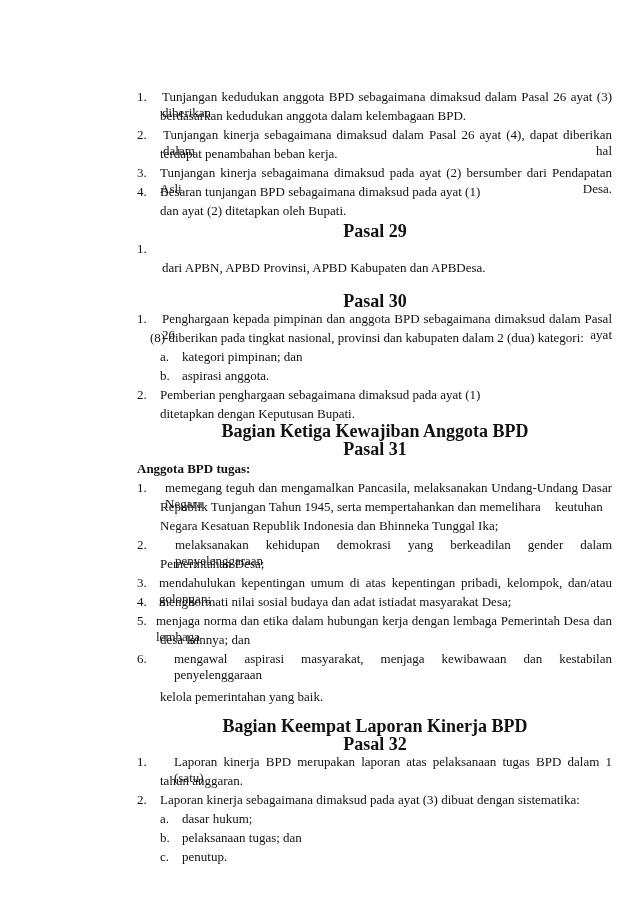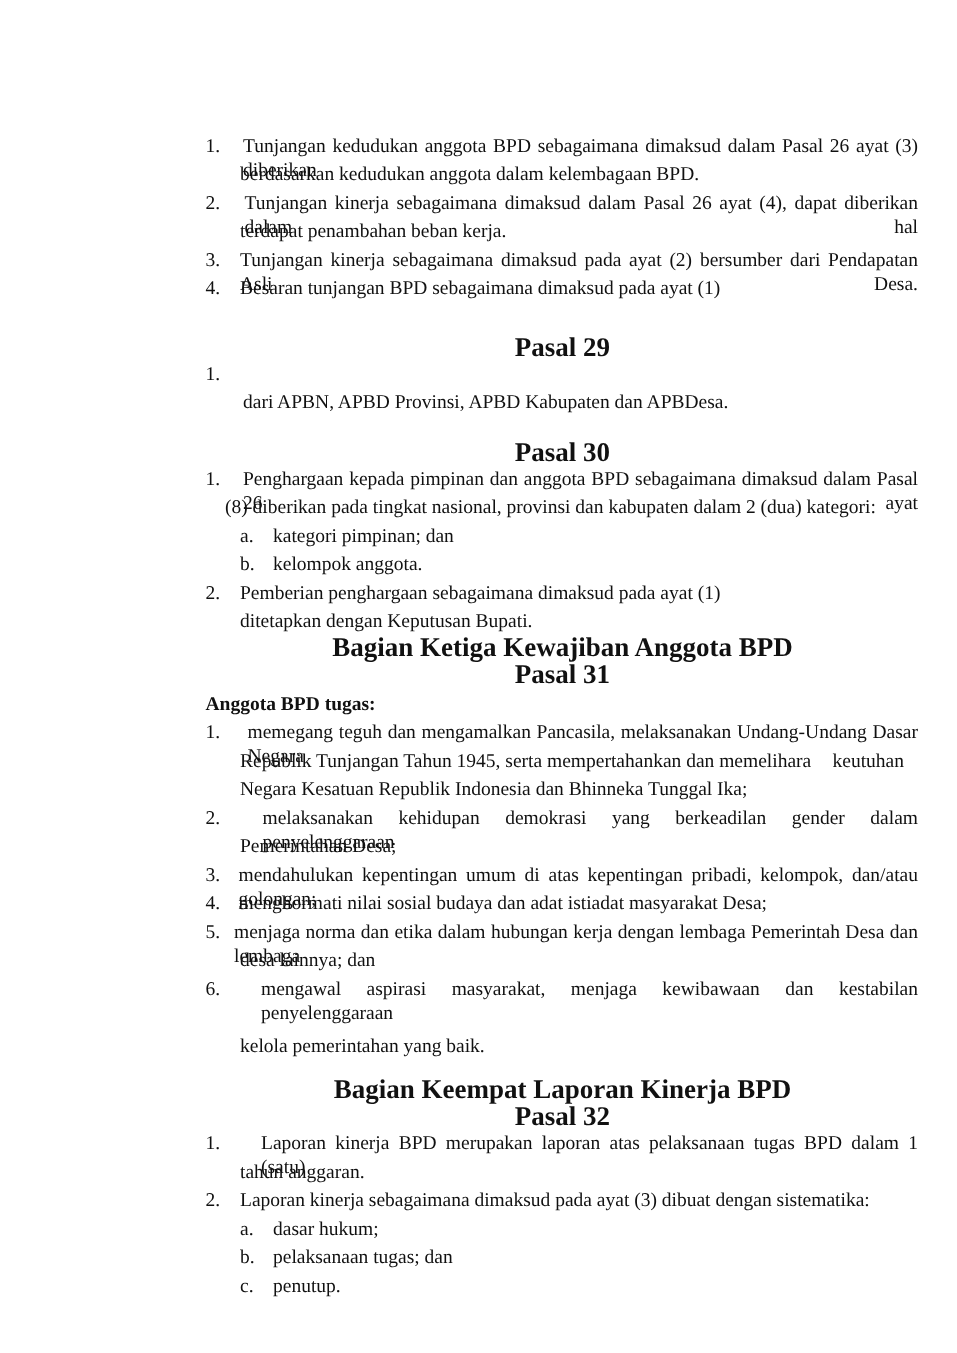--- a/index.html
+++ b/index.html
@@ -23,33 +23,34 @@
 
   <span class="num" style="left:137px;top:127px">2.</span>
   <div class="ln just" style="left:163px;top:127px;width:449px">Tunjangan kinerja sebagaimana dimaksud dalam Pasal 26 ayat (4), dapat diberikan dalam hal</div>
   <div class="ln" style="left:160px;top:146px">terdapat penambahan beban kerja.</div>
 
   <span class="num" style="left:137px;top:165px">3.</span>
   <div class="ln just" style="left:160px;top:165px;width:452px">Tunjangan kinerja sebagaimana dimaksud pada ayat (2) bersumber dari Pendapatan Asli  Desa.</div>
 
   <span class="num" style="left:137px;top:184px">4.</span>
   <div class="ln" style="left:160px;top:184px">Besaran tunjangan BPD sebagaimana dimaksud pada ayat (1)</div>
+  <div class="ln" style="left:160px;top:203px">dan ayat (2) ditetapkan oleh  Bupati.</div>
 
   <div class="c" style="top:223px">Pasal 29</div>
   <span class="num" style="left:137px;top:241px">1.</span>
   <div class="ln" style="left:162px;top:260px">dari APBN, APBD Provinsi, APBD Kabupaten dan APBDesa.</div>
 
   <div class="c" style="top:293px">Pasal 30</div>
   <span class="num" style="left:137px;top:311px">1.</span>
   <div class="ln just" style="left:162px;top:311px;width:450px">Penghargaan kepada pimpinan  dan anggota BPD sebagaimana dimaksud dalam Pasal 26 ayat</div>
   <div class="ln" style="left:150px;top:330px">(8) diberikan pada tingkat nasional, provinsi dan kabupaten dalam 2 (dua)  kategori:</div>
   <span class="num" style="left:160px;top:349px">a.</span>
   <div class="ln" style="left:182px;top:349px">kategori pimpinan;  dan</div>
   <span class="num" style="left:160px;top:368px">b.</span>
-  <div class="ln" style="left:182px;top:368px">kelompok anggota.</div>
+  <div class="ln" style="left:182px;top:368px">aspirasi anggota.</div>
   <span class="num" style="left:137px;top:387px">2.</span>
   <div class="ln" style="left:160px;top:387px">Pemberian penghargaan sebagaimana dimaksud pada ayat (1)</div>
   <div class="ln" style="left:160px;top:406px">ditetapkan dengan Keputusan  Bupati.</div>
 
   <div class="c" style="top:423px">Bagian Ketiga Kewajiban Anggota BPD</div>
   <div class="c" style="top:441px">Pasal 31</div>
   <div class="ln b" style="left:137px;top:461px">Anggota BPD tugas:</div>
 
   <span class="num" style="left:137px;top:480px">1.</span>
   <div class="ln just" style="left:165px;top:480px;width:447px">memegang teguh dan mengamalkan Pancasila, melaksanakan Undang-Undang Dasar Negara</div>

